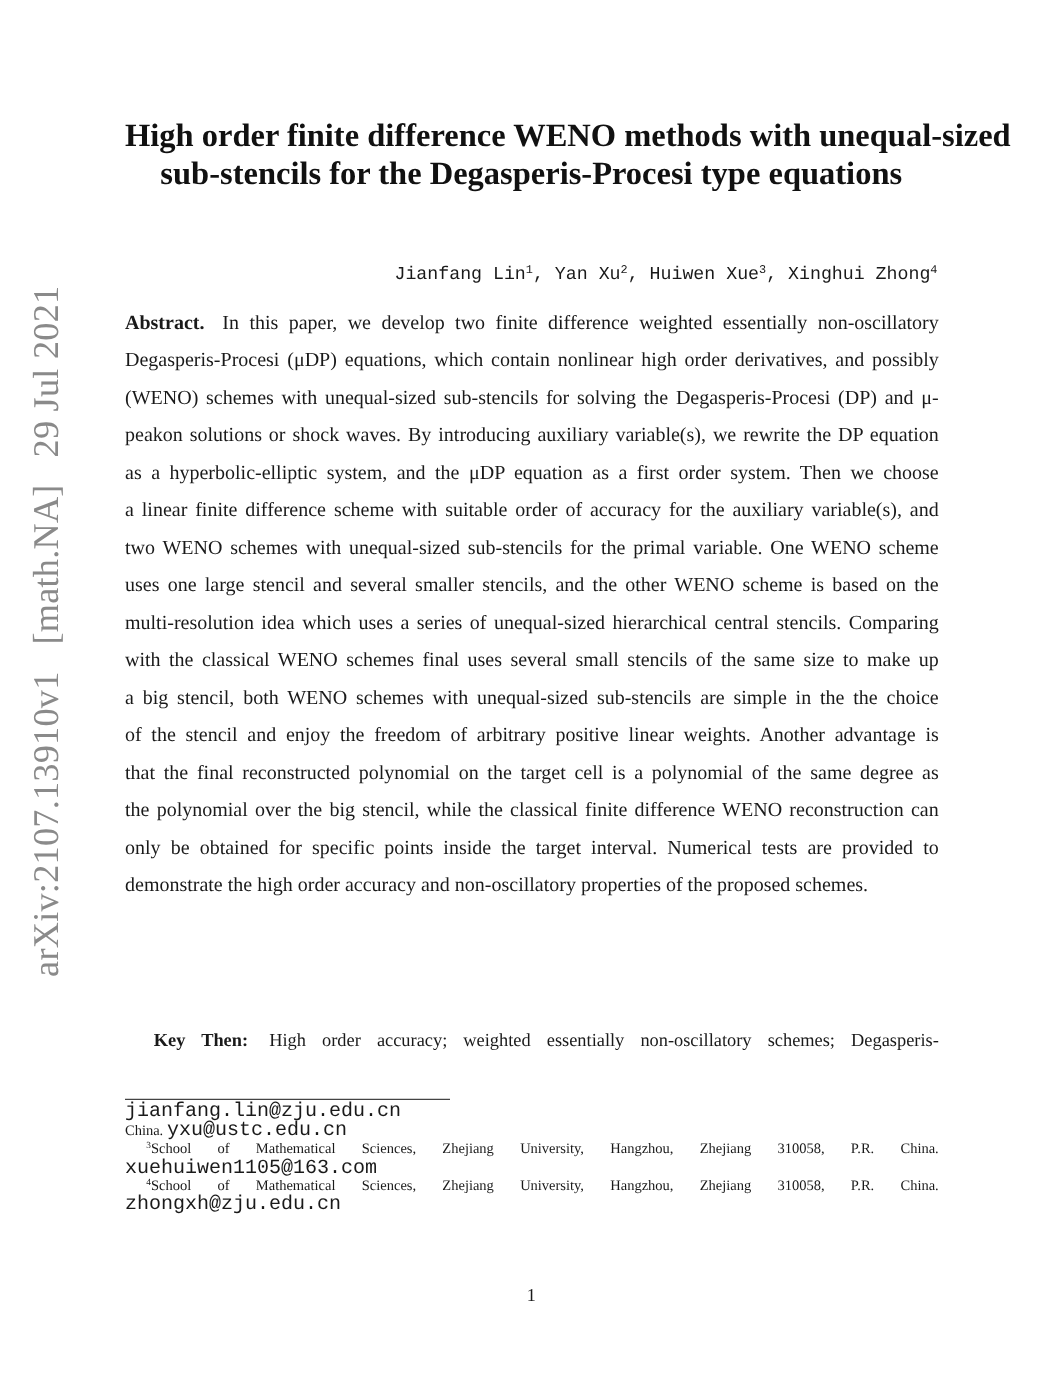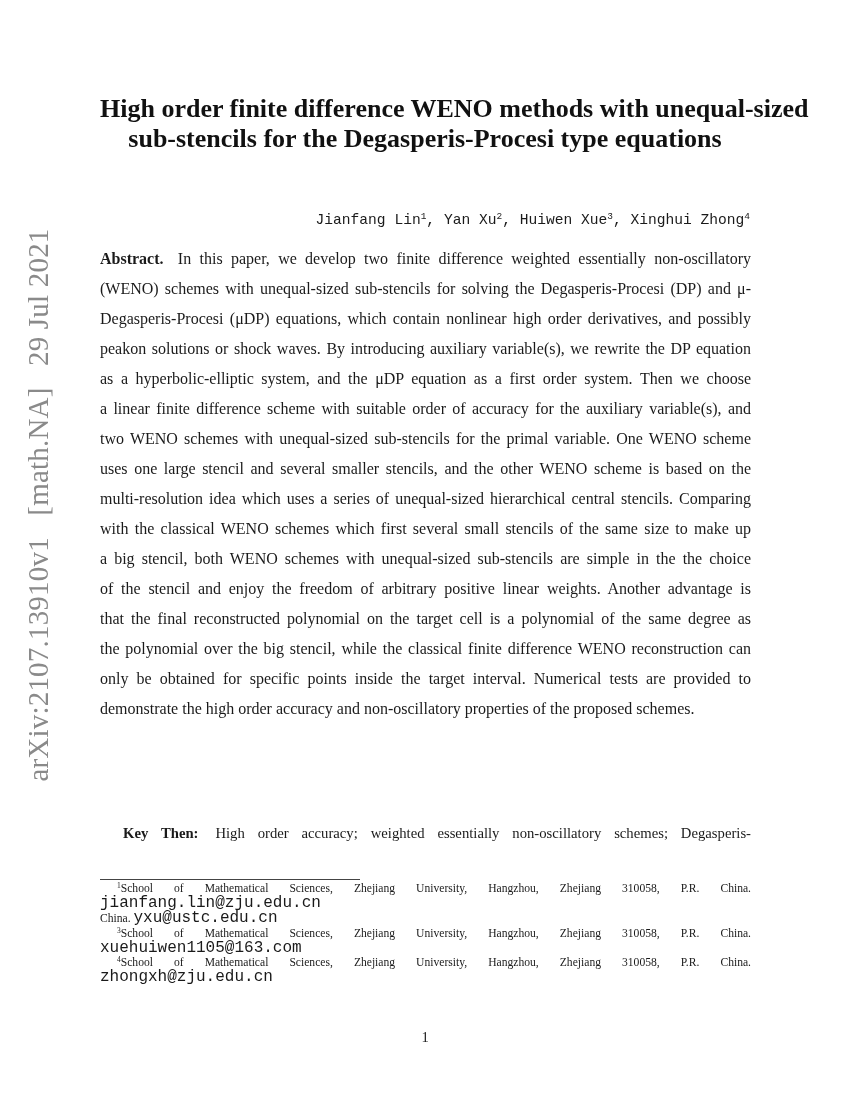--- a/index.html
+++ b/index.html
@@ -108,46 +108,45 @@
 
   <div class="authors">
     <span><span>Jianfang Lin</span><sup>1</sup></span>,
     <span><span>Yan Xu</span><sup>2</sup></span>,
     <span><span>Huiwen Xue</span><sup>3</sup></span>,
     <span><span>Xinghui Zhong</span><sup>4</sup></span>
   </div>
 
   <div class="abstract">
     <span class="line"><span class="label">Abstract.</span> <span>In this paper, we develop two finite difference weighted essentially non-oscillatory</span></span>
+    <span class="line">Degasperis-Procesi (μDP) equations, which contain nonlinear high order derivatives, and possibly</span>
     <span class="line">(WENO) schemes with unequal-sized sub-stencils for solving the Degasperis-Procesi (DP) and μ-</span>
-    <span class="line">Degasperis-Procesi (μDP) equations, which contain nonlinear high order derivatives, and possibly</span>
     <span class="line">peakon solutions or shock waves. By introducing auxiliary variable(s), we rewrite the DP equation</span>
     <span class="line">as a hyperbolic-elliptic system, and the μDP equation as a first order system.  Then we choose</span>
     <span class="line">a linear finite difference scheme with suitable order of accuracy for the auxiliary variable(s), and</span>
     <span class="line">two WENO schemes with unequal-sized sub-stencils for the primal variable. One WENO scheme</span>
     <span class="line">uses one large stencil and several smaller stencils, and the other WENO scheme is based on the</span>
     <span class="line">multi-resolution idea which uses a series of unequal-sized hierarchical central stencils. Comparing</span>
-    <span class="line">with the classical WENO schemes which first several small stencils of the same size to make up</span>
+    <span class="line">with the classical WENO schemes final uses several small stencils of the same size to make up</span>
     <span class="line">a big stencil, both WENO schemes with unequal-sized sub-stencils are simple in the the choice</span>
     <span class="line">of the stencil and enjoy the freedom of arbitrary positive linear weights.  Another advantage is</span>
     <span class="line">that the final reconstructed polynomial on the target cell is a polynomial of the same degree as</span>
     <span class="line">the polynomial over the big stencil, while the classical finite difference WENO reconstruction can</span>
     <span class="line">only be obtained for specific points inside the target interval.  Numerical tests are provided to</span>
     <span class="line last">demonstrate the high order accuracy and non-oscillatory properties of the proposed schemes.</span>
   </div>
 
   <div class="keywords">
     <span class="line first"><span class="label">Key Then:</span> <span>High order accuracy; weighted essentially non-oscillatory schemes; Degasperis-</span></span>
   </div>
 
   <div class="fn-rule"></div>
 
   <div class="footnotes">
     <div class="footnote">
-      <span class="fl1"><sup>1</sup><span>School of Mathematical Sciences, Zhejiang University, Hangzhou, Zhejiang 310058, P.R. China.</span></span>
       <span class="fl2"><span></span><span class="email">jianfang.lin@zju.edu.cn</span></span>
     </div>
     <div class="footnote">
       <span class="fl2"><span>China. </span><span class="email">yxu@ustc.edu.cn</span></span>
     </div>
     <div class="footnote">
       <span class="fl1"><sup>3</sup><span>School of Mathematical Sciences, Zhejiang University, Hangzhou, Zhejiang 310058, P.R. China.</span></span>
       <span class="fl2"><span></span><span class="email">xuehuiwen1105@163.com</span></span>
     </div>
     <div class="footnote">

